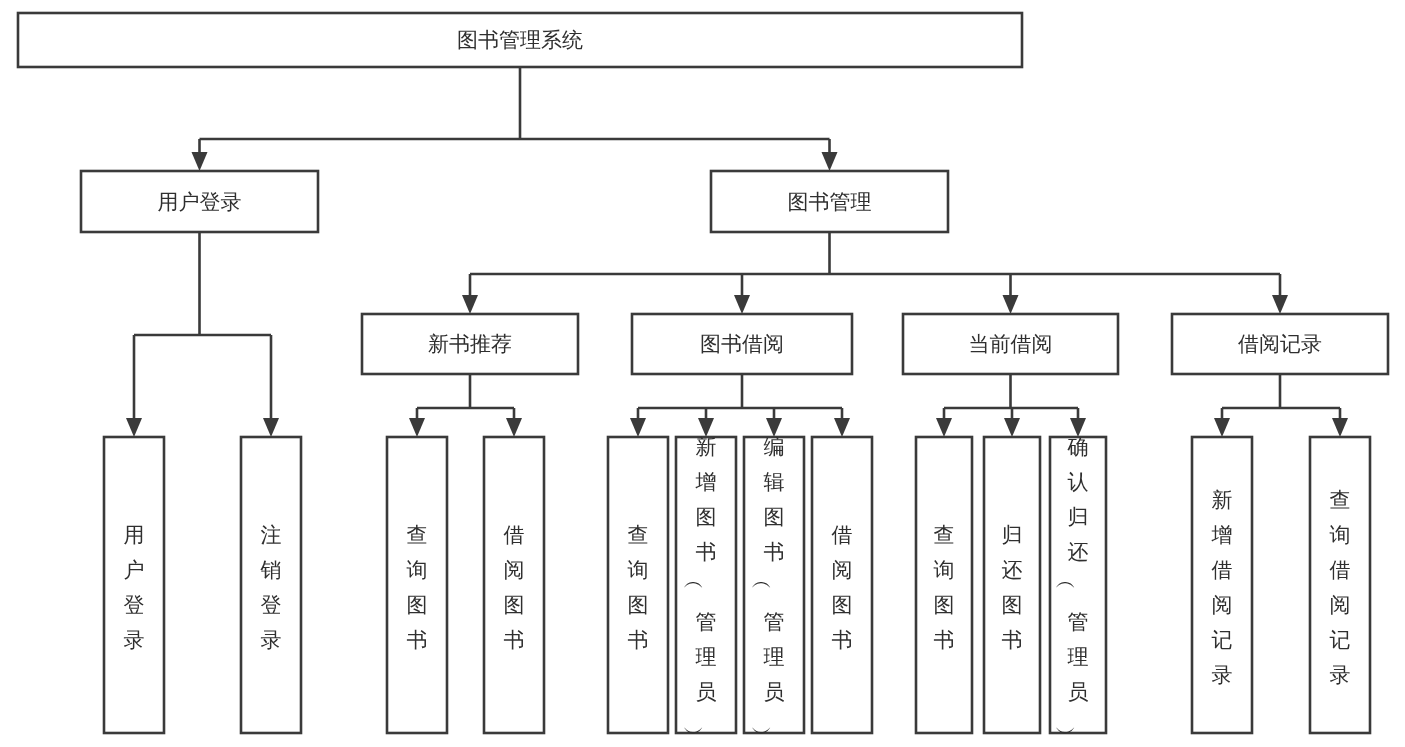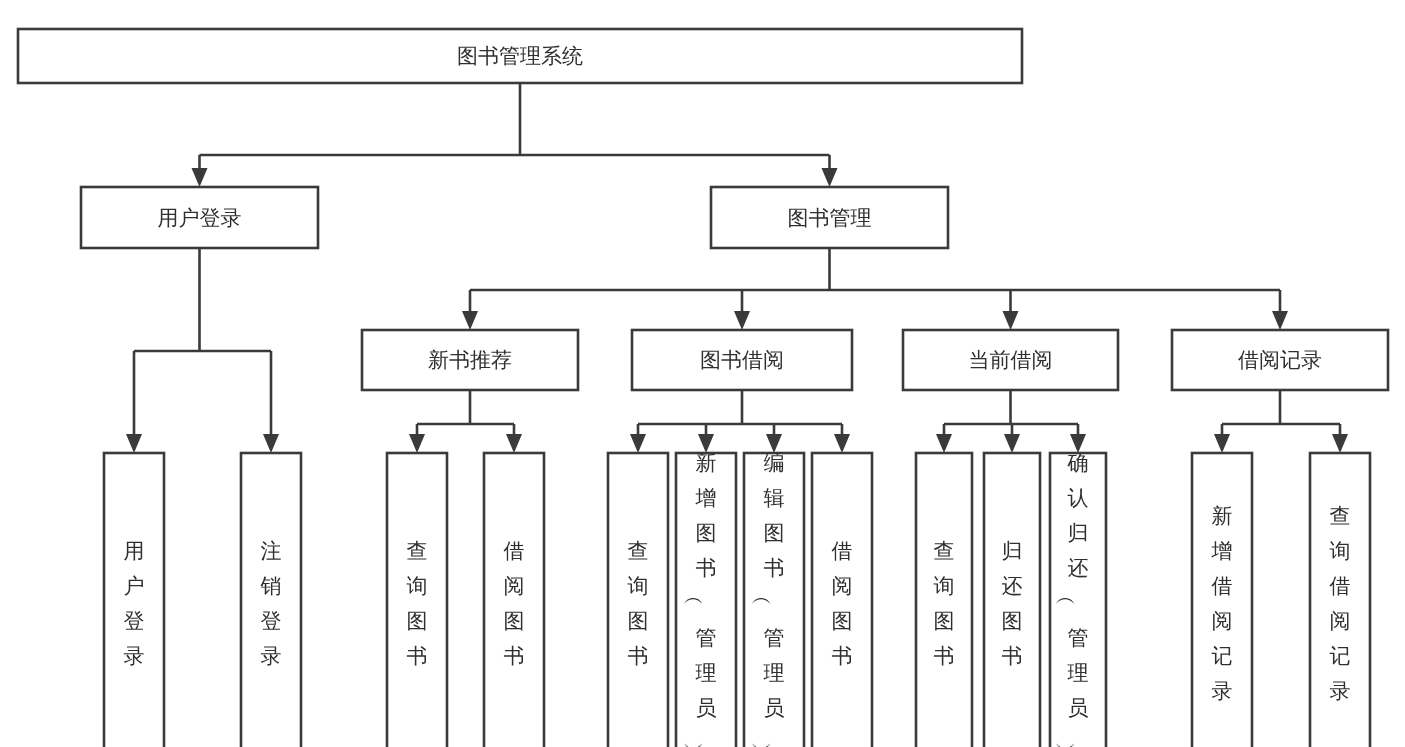--- a/index.html
+++ b/index.html
@@ -13,21 +13,20 @@
     position: relative;
     font-family: "DejaVu Sans", "Liberation Sans", sans-serif;
     overflow: hidden;
   }
   #diagram-root {
     position: absolute;
     left: 0;
     top: 0;
     width: 1405px;
     height: 621px;
-    margin-top: 16px;
   }
   svg.diagram {
     display: block;
     width: 1405px;
     height: 747px;
   }
   .node-box {
     fill: #ffffff;
     stroke: #3a3a3a;
     stroke-width: 2.6;

